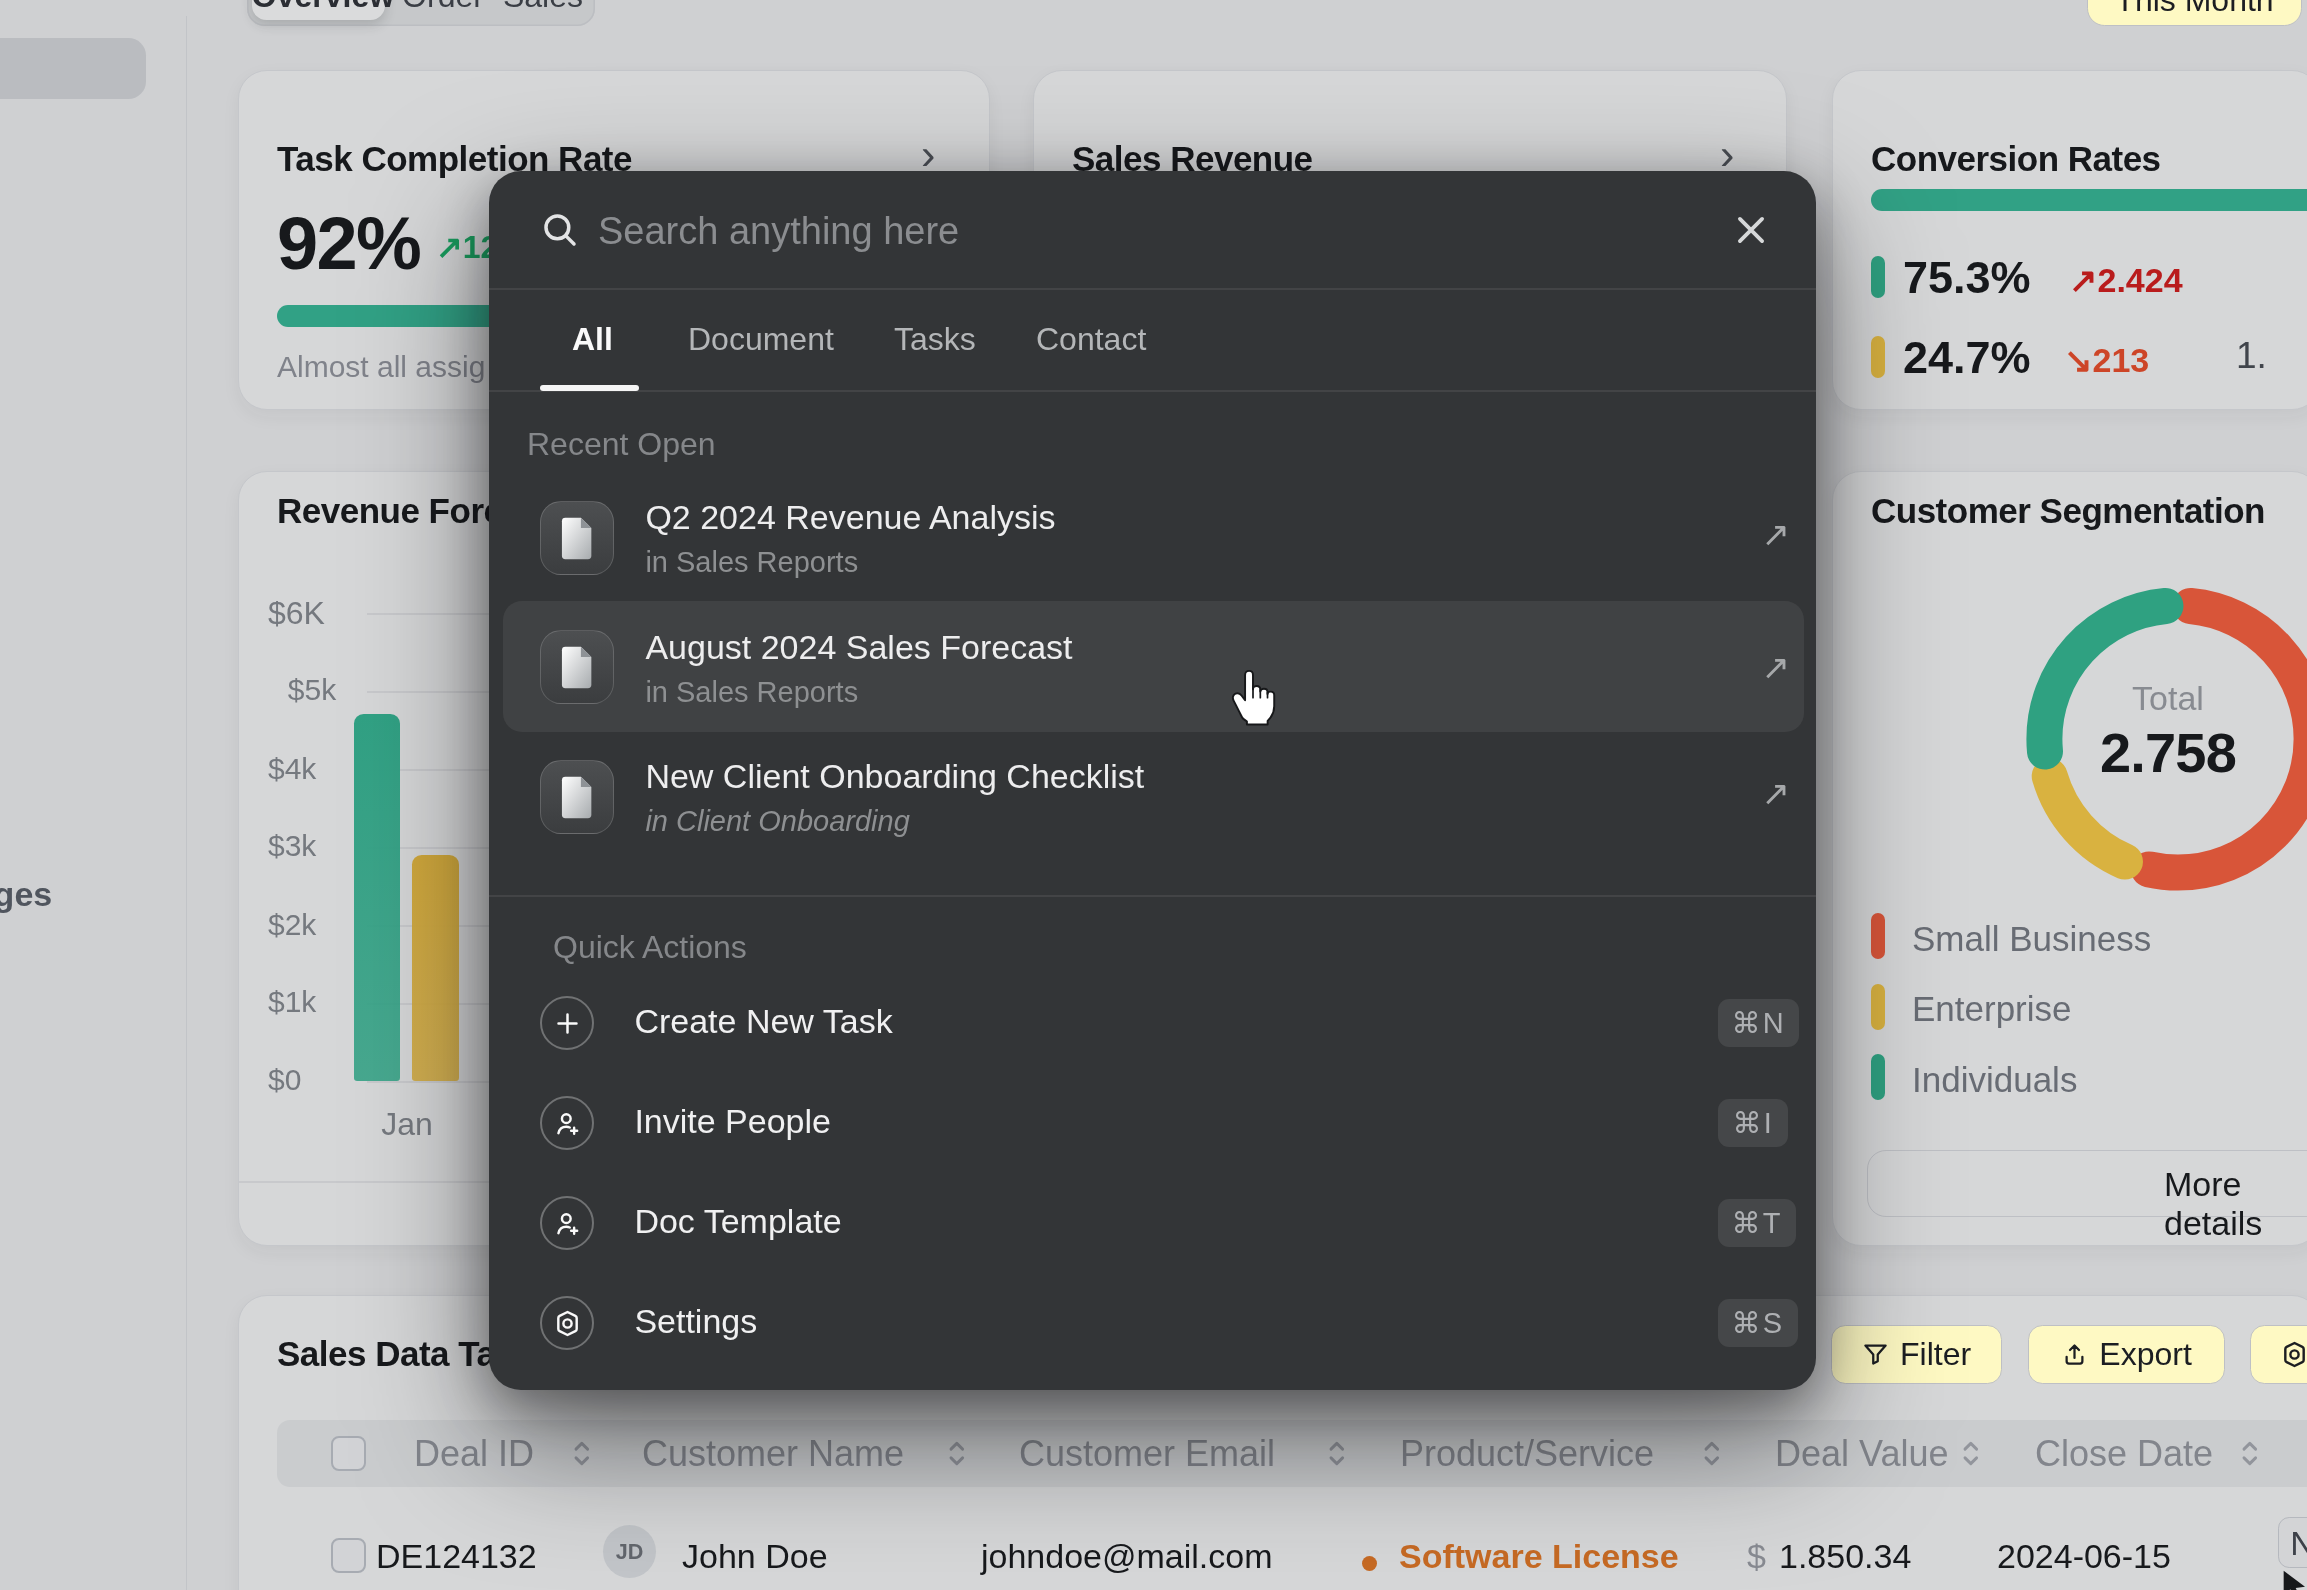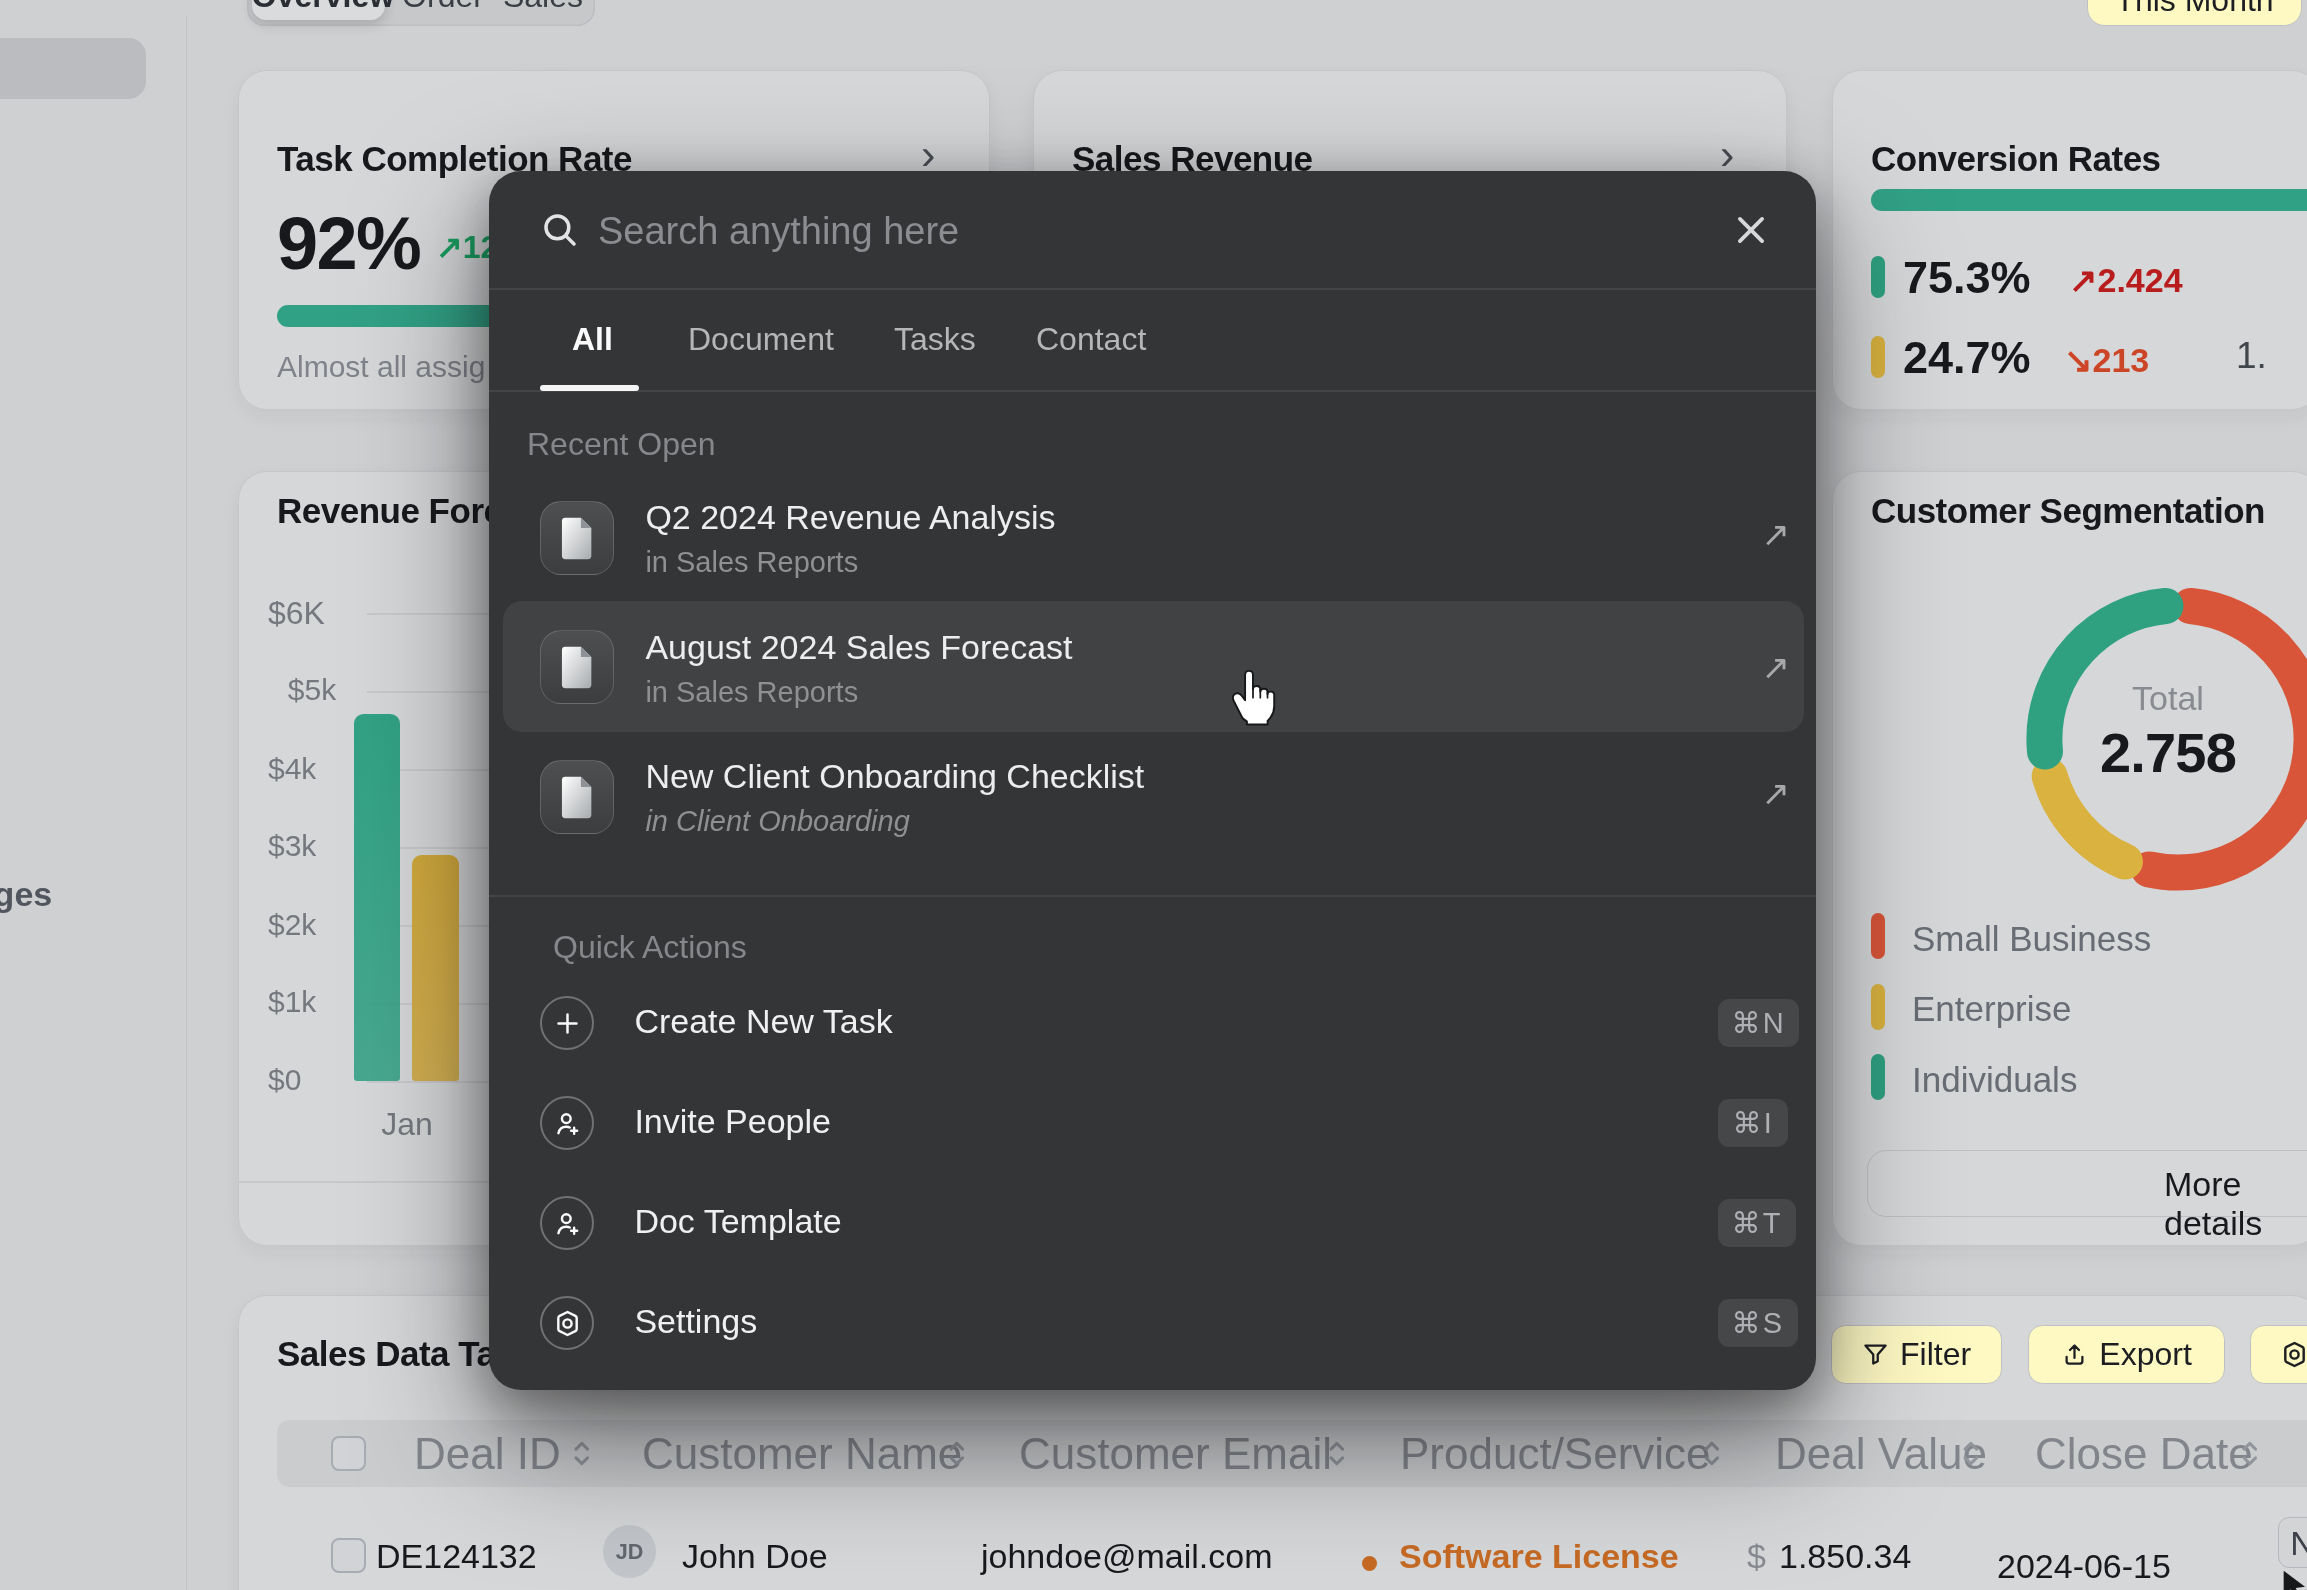--- a/index.html
+++ b/index.html
@@ -8,21 +8,21 @@
   .abs{position:absolute}
   .card{position:absolute;background:#d6d7d8;border:1.6px solid #c5c7cb;border-radius:29px;box-shadow:0 6.4px 17.6px rgba(30,32,36,.05)}
   .ctitle{font-size:35px;font-weight:700;color:#17191c;letter-spacing:-0.5px}
   .chev{font-size:43px;color:#4b4f55;font-weight:400;line-height:1}
   .gridline{position:absolute;height:1.6px;background:#c8c9cc}
   .ytick{position:absolute;width:88px;text-align:left;font-size:30px;color:#75797f}
   .bar{position:absolute;border-radius:9.6px 9.6px 3.2px 3.2px}
   .pill{position:absolute;width:13.6px;height:42px;border-radius:7.2px}
   .legpill{position:absolute;width:14.4px;height:46px;border-radius:7.2px}
   .btn{position:absolute;background:#fef9c3;border:1.6px solid #bec0c5;border-radius:14.4px;display:flex;align-items:center;justify-content:center;gap:11.2px;font-size:32px;color:#1c1e22;font-weight:500}
-  .hcell{position:absolute;font-size:44px;color:#82858c;font-weight:500;top:0;line-height:67px}
+  .hcell{position:absolute;font-size:36px;color:#82858c;font-weight:500;top:0;line-height:67px}
   .sorticon{position:absolute;top:19px}
   .cbox{position:absolute;width:35px;height:35px;border:2.4px solid #a7abb2;border-radius:8px;background:#d2d3d6}
   
   .modal{position:absolute;left:489px;top:171px;width:1327px;height:1219px;background:#333537;border-radius:32px;box-shadow:0 48px 128px rgba(10,10,12,.5), 0 16px 48px rgba(10,10,12,.35)}
   .mdivider{position:absolute;left:0;width:100%;height:1.6px;background:rgba(255,255,255,.08)}
   .mtab{position:absolute;top:0;height:102px;line-height:102px;font-size:32px;color:#b4b6b8;cursor:pointer}
   .mtab.active{color:#fafafa;font-weight:600}
   .msec{position:absolute;font-size:32px;color:#85878a;font-weight:500}
   .rtitle{position:absolute;font-size:34px;color:#ededee;font-weight:500}
   .rsub{position:absolute;font-size:29px;color:#8e9092}
@@ -181,21 +181,21 @@
     <div class="abs" style="left:137px;top:50px;font-size:34px;color:#17191c;">DE124132</div>
     <div class="abs" style="left:364px;top:38px;width:53px;height:53px;border-radius:50%;background:#c2c5c9;display:flex;align-items:center;justify-content:center;">
       <span style="font-size:21.6px;font-weight:700;color:#62666d;">JD</span>
     </div>
     <div class="abs" style="left:443px;top:50px;font-size:34px;color:#17191c;">John Doe</div>
     <div class="abs" style="left:742px;top:50px;font-size:34px;color:#17191c;">johndoe@mail.com</div>
     <div class="abs" style="left:1123px;top:69px;width:15px;height:15px;border-radius:50%;background:#c66a24;"></div>
     <div class="abs" style="left:1160px;top:50px;font-size:34px;font-weight:600;color:#c66a24;">Software License</div>
     <div class="abs" style="left:1508px;top:50px;font-size:34px;color:#888b92;">$</div>
     <div class="abs" style="left:1540px;top:50px;font-size:34px;color:#17191c;">1.850.34</div>
-    <div class="abs" style="left:1758px;top:50px;font-size:34px;color:#17191c;margin-top:10px;">2024-06-15</div>
+    <div class="abs" style="left:1758px;top:50px;font-size:34px;color:#17191c;">2024-06-15</div>
     <div class="abs" style="left:2039px;top:30px;width:72px;height:51px;border:1.6px solid #b5b8be;border-radius:11.2px;background:#d3d4d6;">
       <span style="position:absolute;left:11.2px;top:6.4px;font-size:34px;font-weight:500;color:#3d4149;">N</span>
     </div>
   </div>
 </div>
 
 <svg class="abs" style="left:2281px;top:1568px;" width="32" height="32" viewBox="0 0 24 24">
     <path d="M2 2l16 12-7 1 4 8-4 1-4-8-5 5V2z" fill="#17181a"></path>
   </svg>
 

